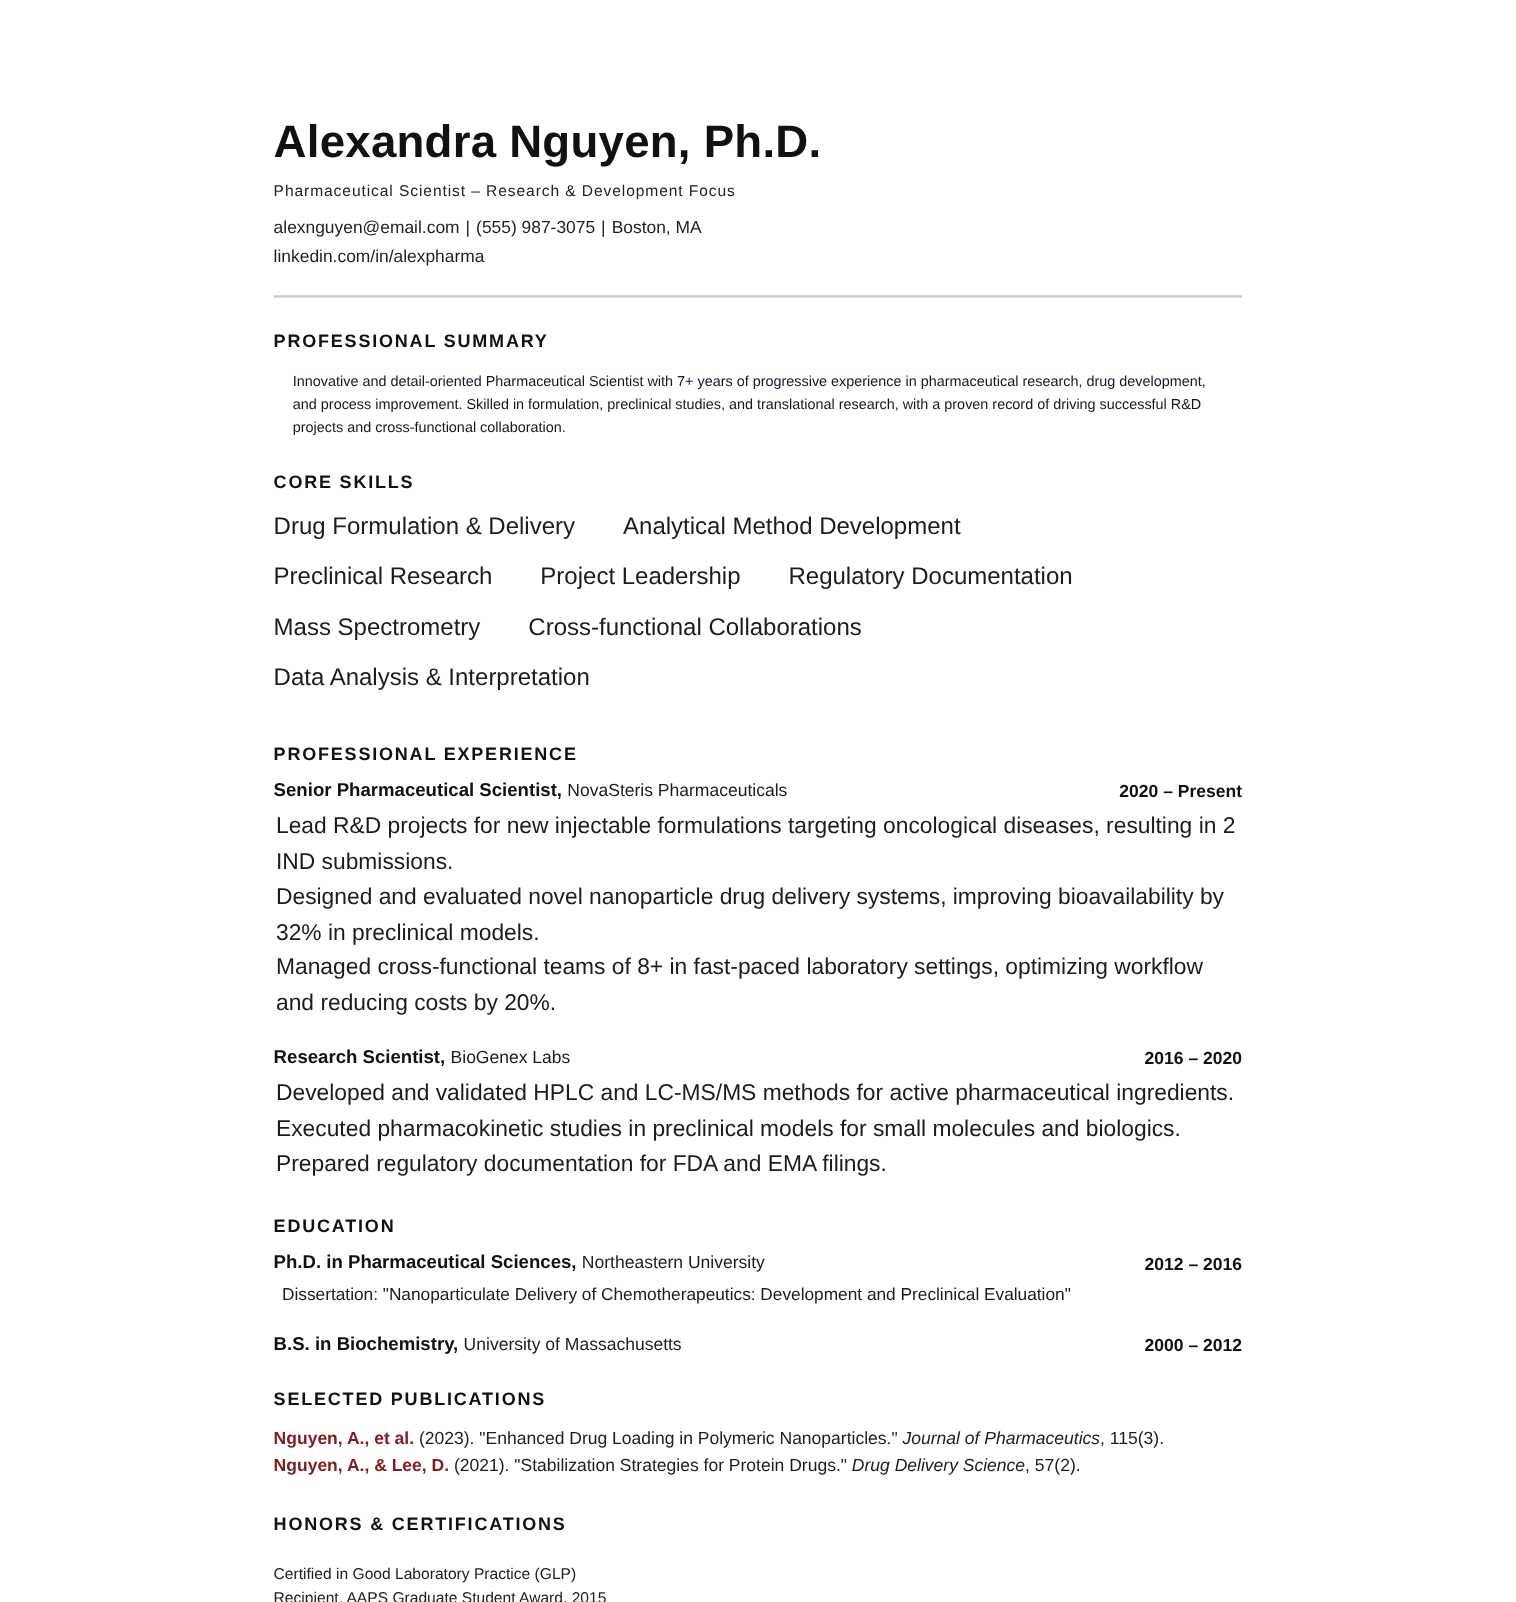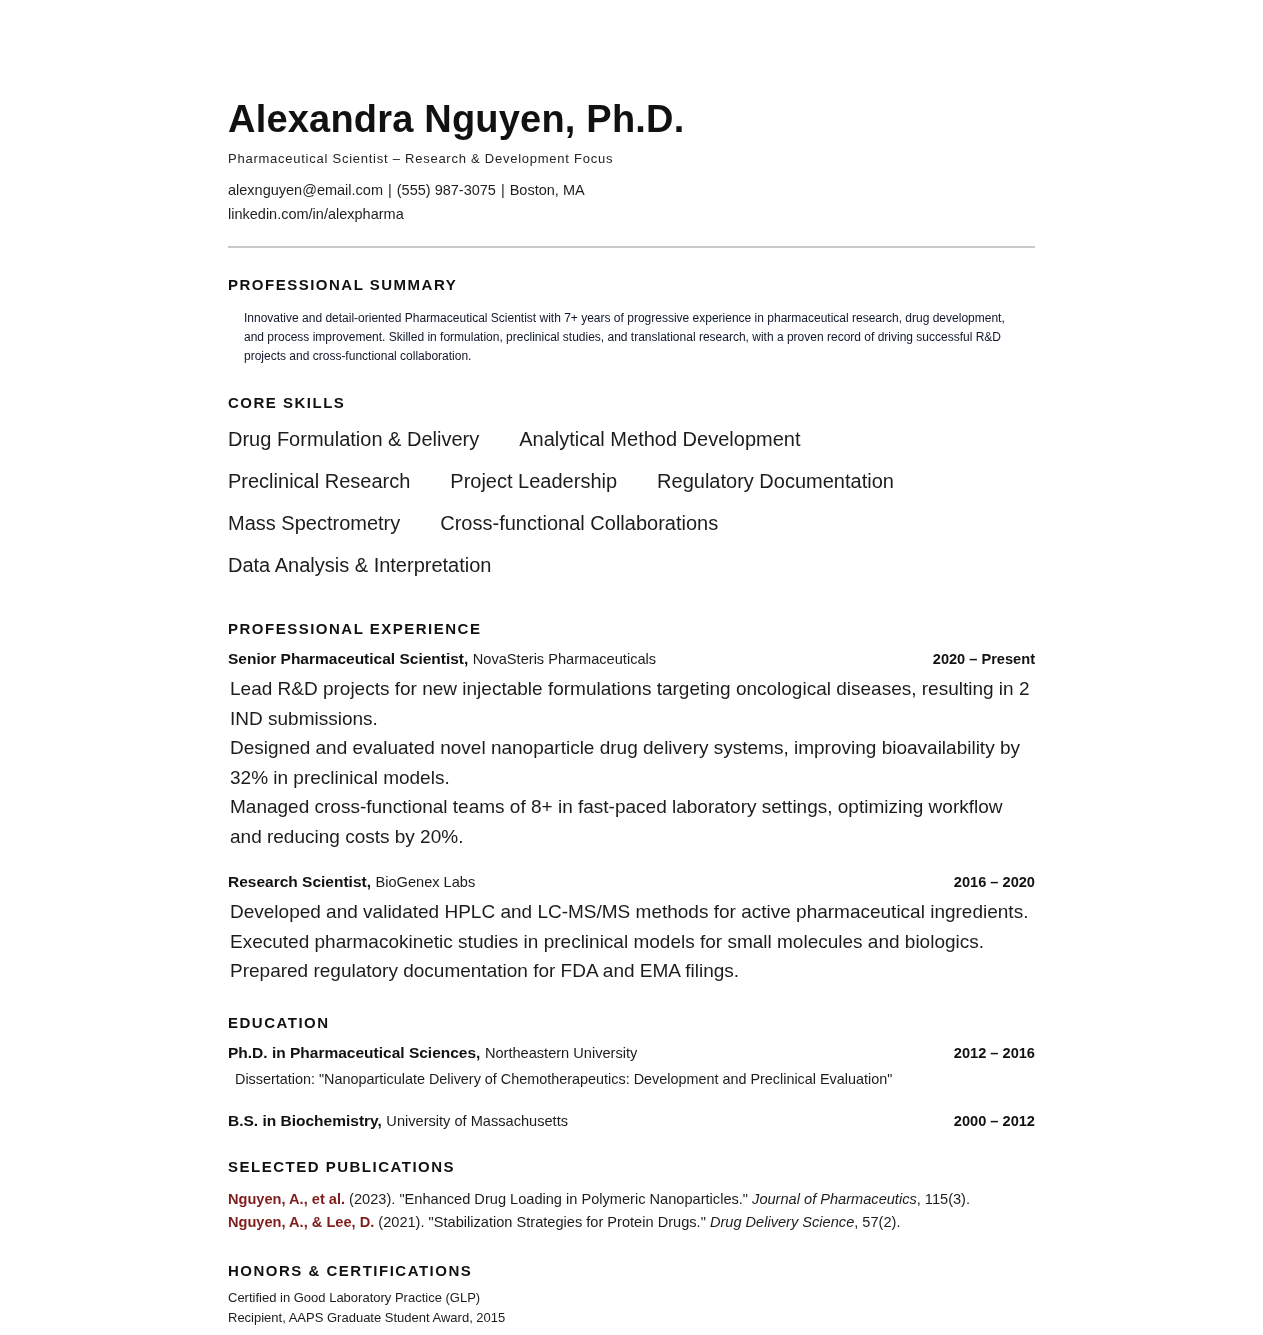--- a/index.html
+++ b/index.html
@@ -64,21 +64,21 @@
   }
   .section-title {
     font-size: 15px;
     font-weight: 700;
     letter-spacing: 1.5px;
     color: #111111;
     margin: 0 0 13px 0;
     text-transform: uppercase;
   }
   .section-title.tight {
-    margin-bottom: 9px;
+    margin-bottom: 23px;
   }
 
   .summary {
     font-size: 12px;
     line-height: 1.58;
     color: #0f172a;
     margin: 16px;
   }
 
   
@@ -99,21 +99,21 @@
   
   .entry {
     margin-bottom: 4px;
   }
   .entry + .entry {
     margin-top: 22px;
   }
   .entry-head {
     display: flex;
     justify-content: space-between;
-    align-items: center;
+    align-items: flex-end;
     margin-bottom: 6px;
   }
   .entry-title {
     font-size: 15.5px;
     font-weight: 700;
     color: #111111;
     white-space: nowrap;
   }
   .entry-org {
     font-size: 14.6px;

